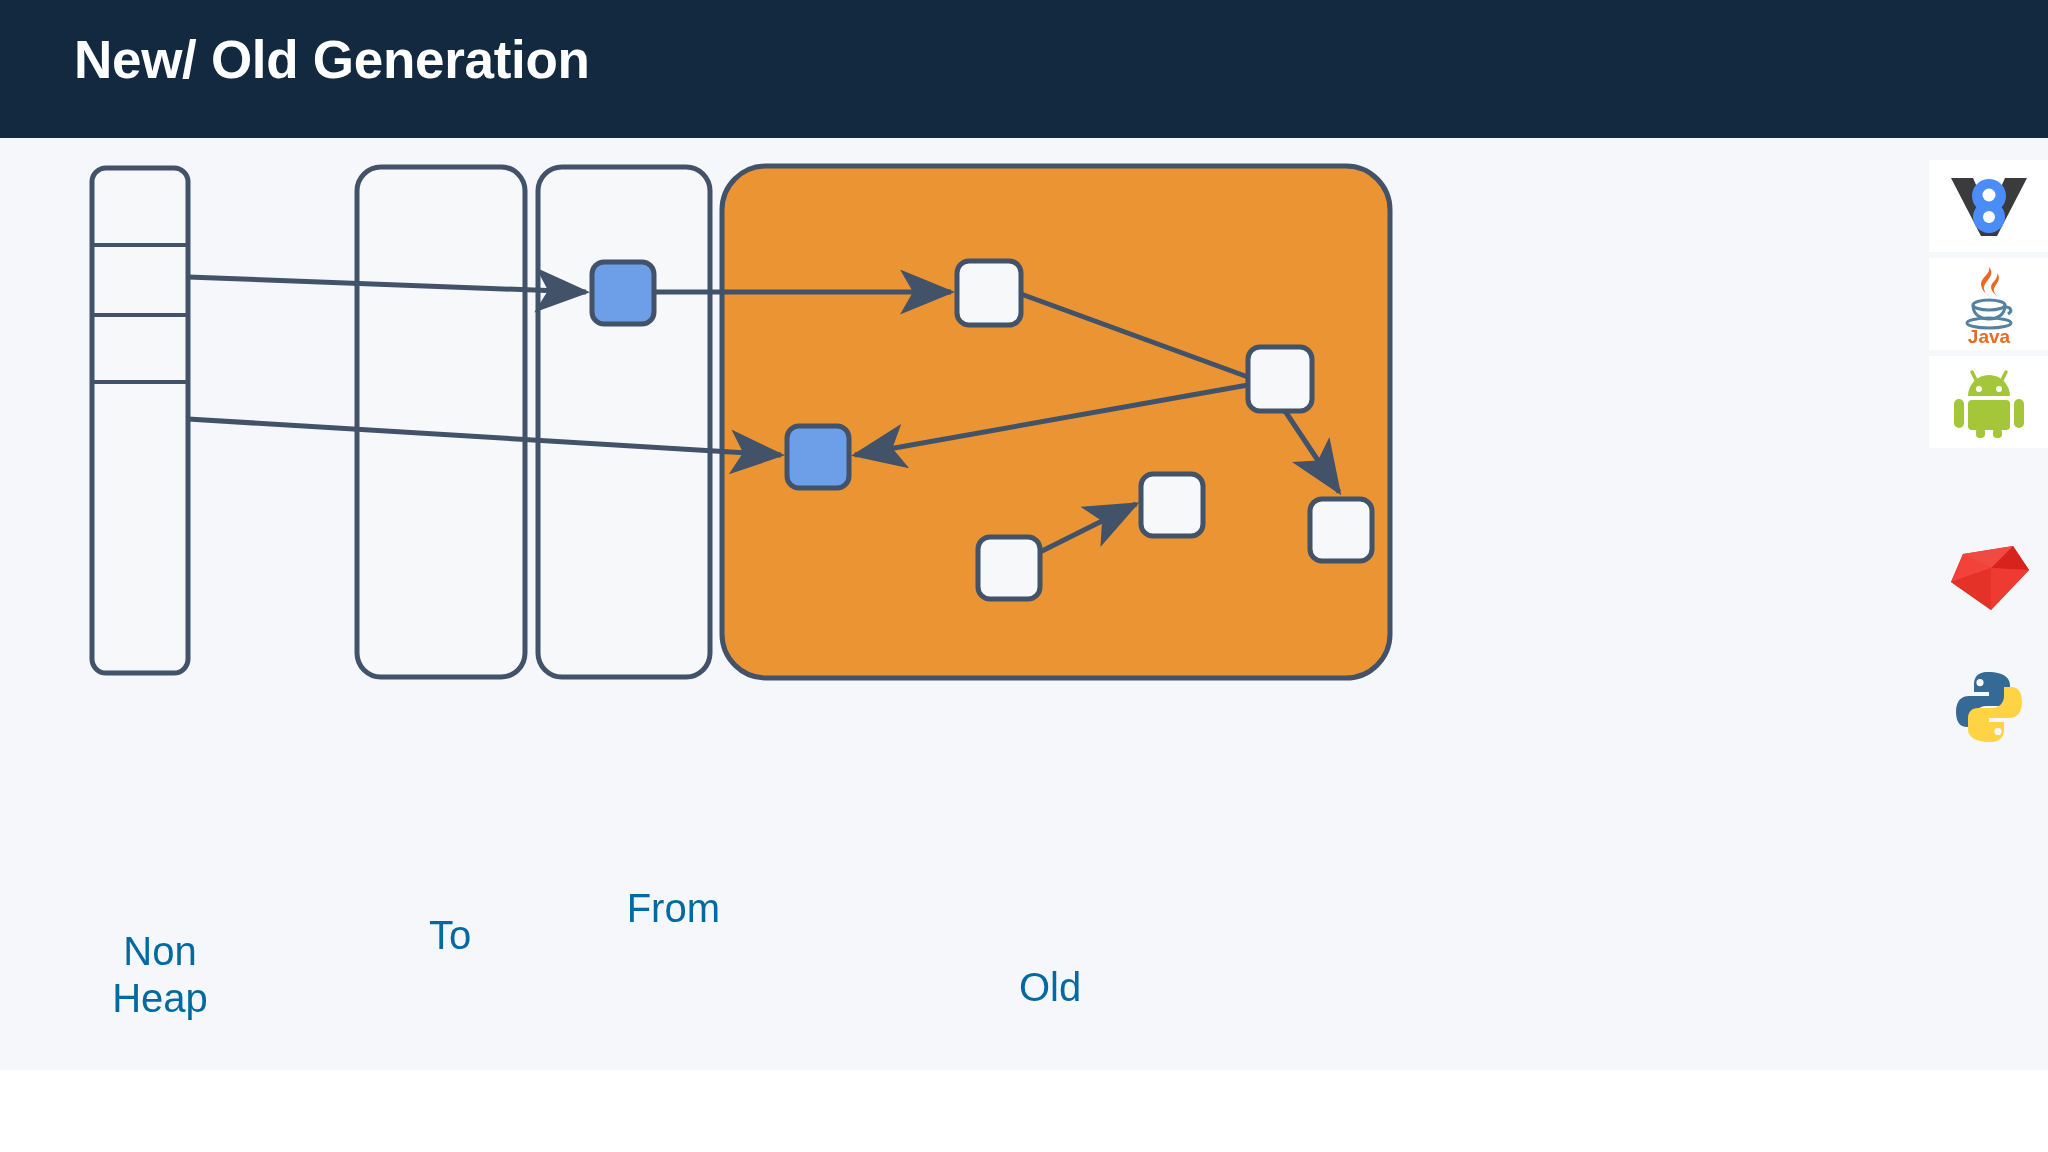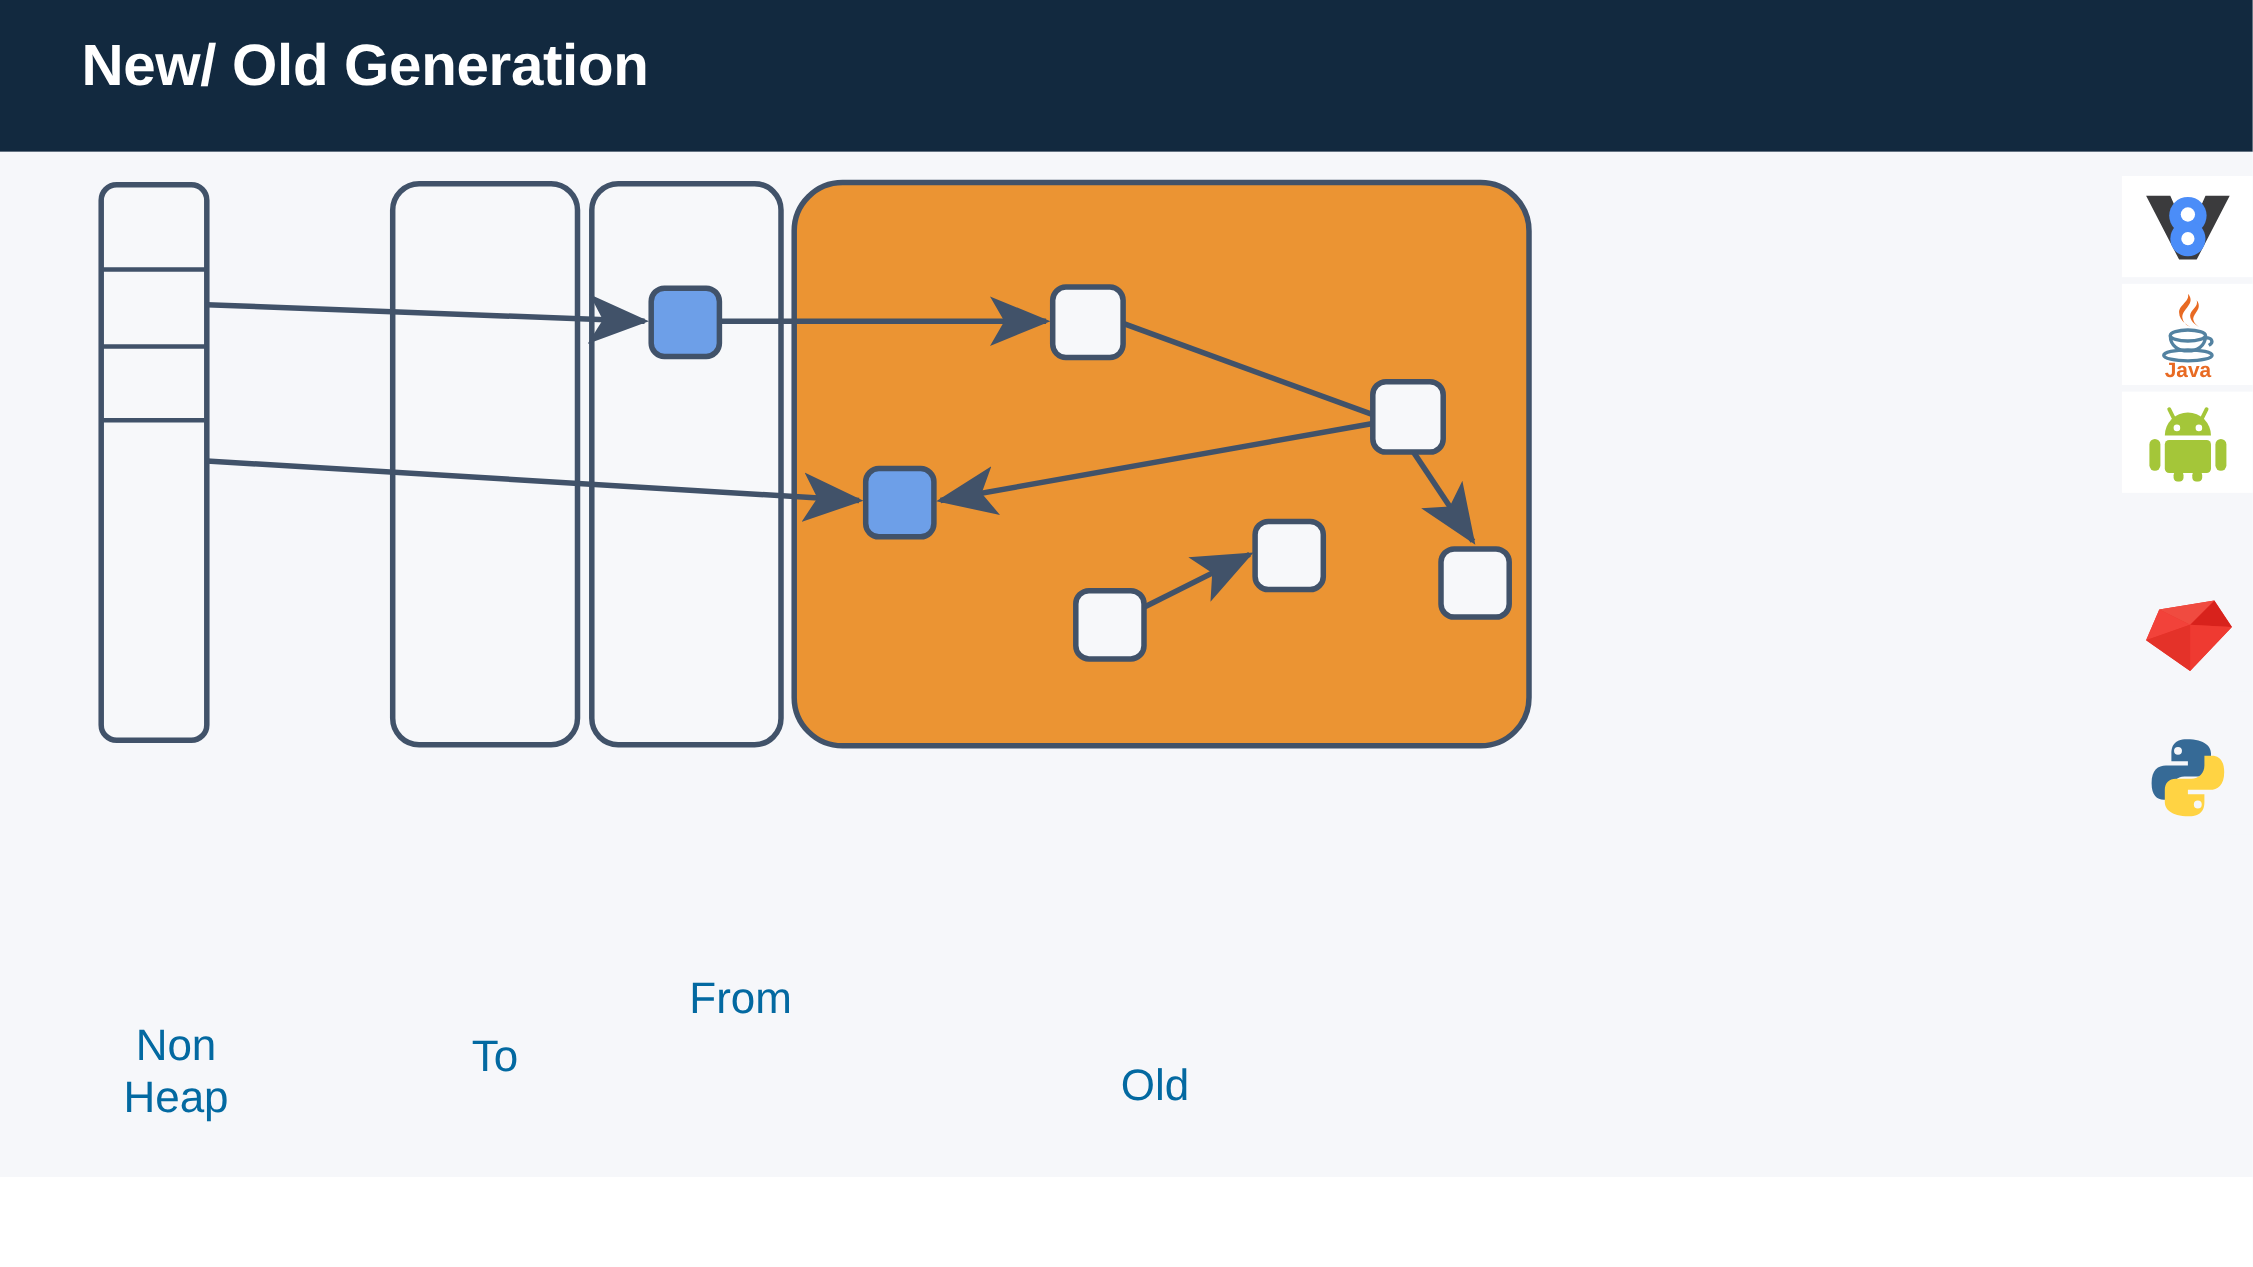--- a/index.html
+++ b/index.html
@@ -52,21 +52,21 @@
   
   .region-label {
     position: absolute;
     color: #0369a1;
     font-size: 40px;
     text-align: center;
     line-height: 1.17;
     white-space: pre-line;
   }
   #label-nonheap { left: 40px;  top: 928px; width: 240px; }
-  #label-to      { left: 350px; top: 938px; width: 200px; }
+  #label-to      { left: 350px; top: 912px; width: 200px; }
   #label-from    { left: 520px; top: 885px; width: 200px; text-align: right; }
   #label-old     { left: 900px; top: 964px; width: 300px; }
 
   
   #logo-strip {
     position: absolute;
     left: 1929px; top: 155px;
     width: 119px; height: 800px;
   }
   .logo-tile {

